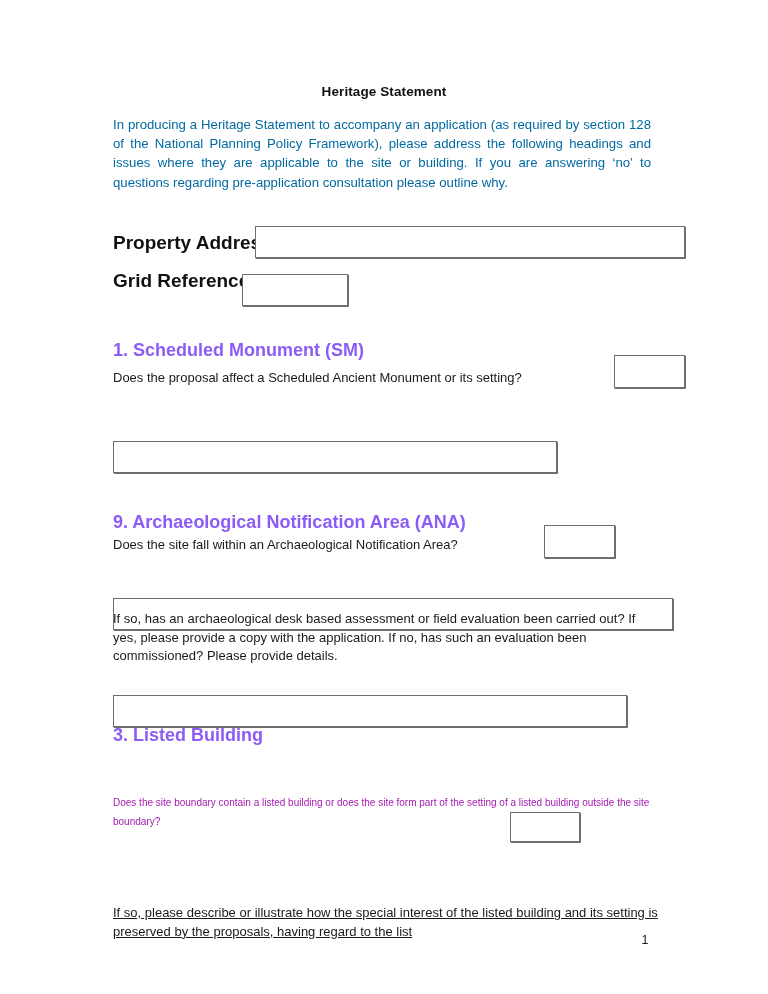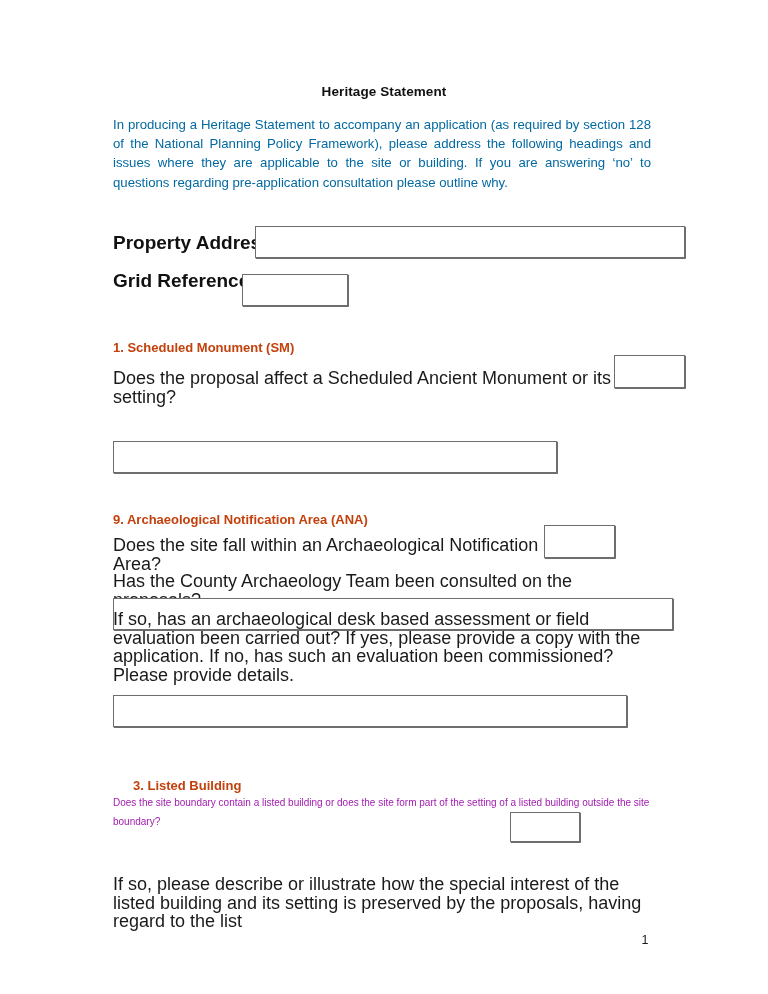--- a/index.html
+++ b/index.html
@@ -48,28 +48,28 @@
   }
   .field-label {
     position: absolute;
     font-size: 19px;
     font-weight: bold;
     color: #111;
   }
   .section-heading {
     position: absolute;
     left: 113px;
-    font-size: 13px;
+    font-size: 18px;
     font-weight: bold;
-    color: #c2410c;
+    color: #8b5cf6;
   }
   .q {
     position: absolute;
     left: 113px;
-    font-size: 18px;
+    font-size: 13px;
     line-height: 18.5px;
     color: #1a1a1a;
   }
   .box {
     position: absolute;
     background: #ffffff;
     border: 1px solid #6e6e6e;
     box-sizing: border-box;
     box-shadow: 0.8px 0.8px 0 #4a4a4a;
   }
@@ -111,28 +111,27 @@
   <div class="q" style="top:369px; width:500px;">Does the proposal affect a Scheduled Ancient Monument or its setting?</div>
   <div class="box" style="left:614px; top:355px; width:71px; height:33px;"></div>
 
   <div class="box" style="left:113px; top:441px; width:444px; height:32px;"></div>
 
   <div class="section-heading" style="top:512px;">9. Archaeological Notification Area (ANA)</div>
 
   <div class="q" style="top:536px; width:430px;">Does the site fall within an Archaeological Notification Area?</div>
   <div class="box" style="left:544px; top:525px; width:71px; height:33px;"></div>
 
-  <div class="q" style="top:572px; width:540px;">Has the County Archaeology Team been consulted on the proposals?</div>
   <div class="box" style="left:113px; top:598px; width:560px; height:32px;"></div>
 
   <div class="q" style="top:610px; width:540px;">If so, has an archaeological desk based assessment or field evaluation been carried out? If yes, please provide a copy with the application. If no, has such an evaluation been commissioned? Please provide details.</div>
   <div class="box" style="left:113px; top:695px; width:514px; height:32px;"></div>
 
-  <div class="section-heading" style="top:778px;margin-left:20px;">3. Listed Building</div>
+  <div class="section-heading" style="top:725px;">3. Listed Building</div>
 
   <div class="inline-q-wrap" style="top:794px; width:545px;">Does the site boundary contain a listed building or does the site form part of the setting of a listed building outside the site boundary?</div>
   <div class="box" style="left:510px; top:812px; width:70px; height:30px;"></div>
 
-  <div class="q" style="top:875px; width:545px;">If so, please describe or illustrate how the special interest of the listed building and its setting is preserved by the proposals, having regard to the list</div>
+  <div class="q" style="top:904px; width:545px;text-decoration:underline;">If so, please describe or illustrate how the special interest of the listed building and its setting is preserved by the proposals, having regard to the list</div>
 
   <div class="page-number">1</div>
 
 </div>
 
 </body></html>

